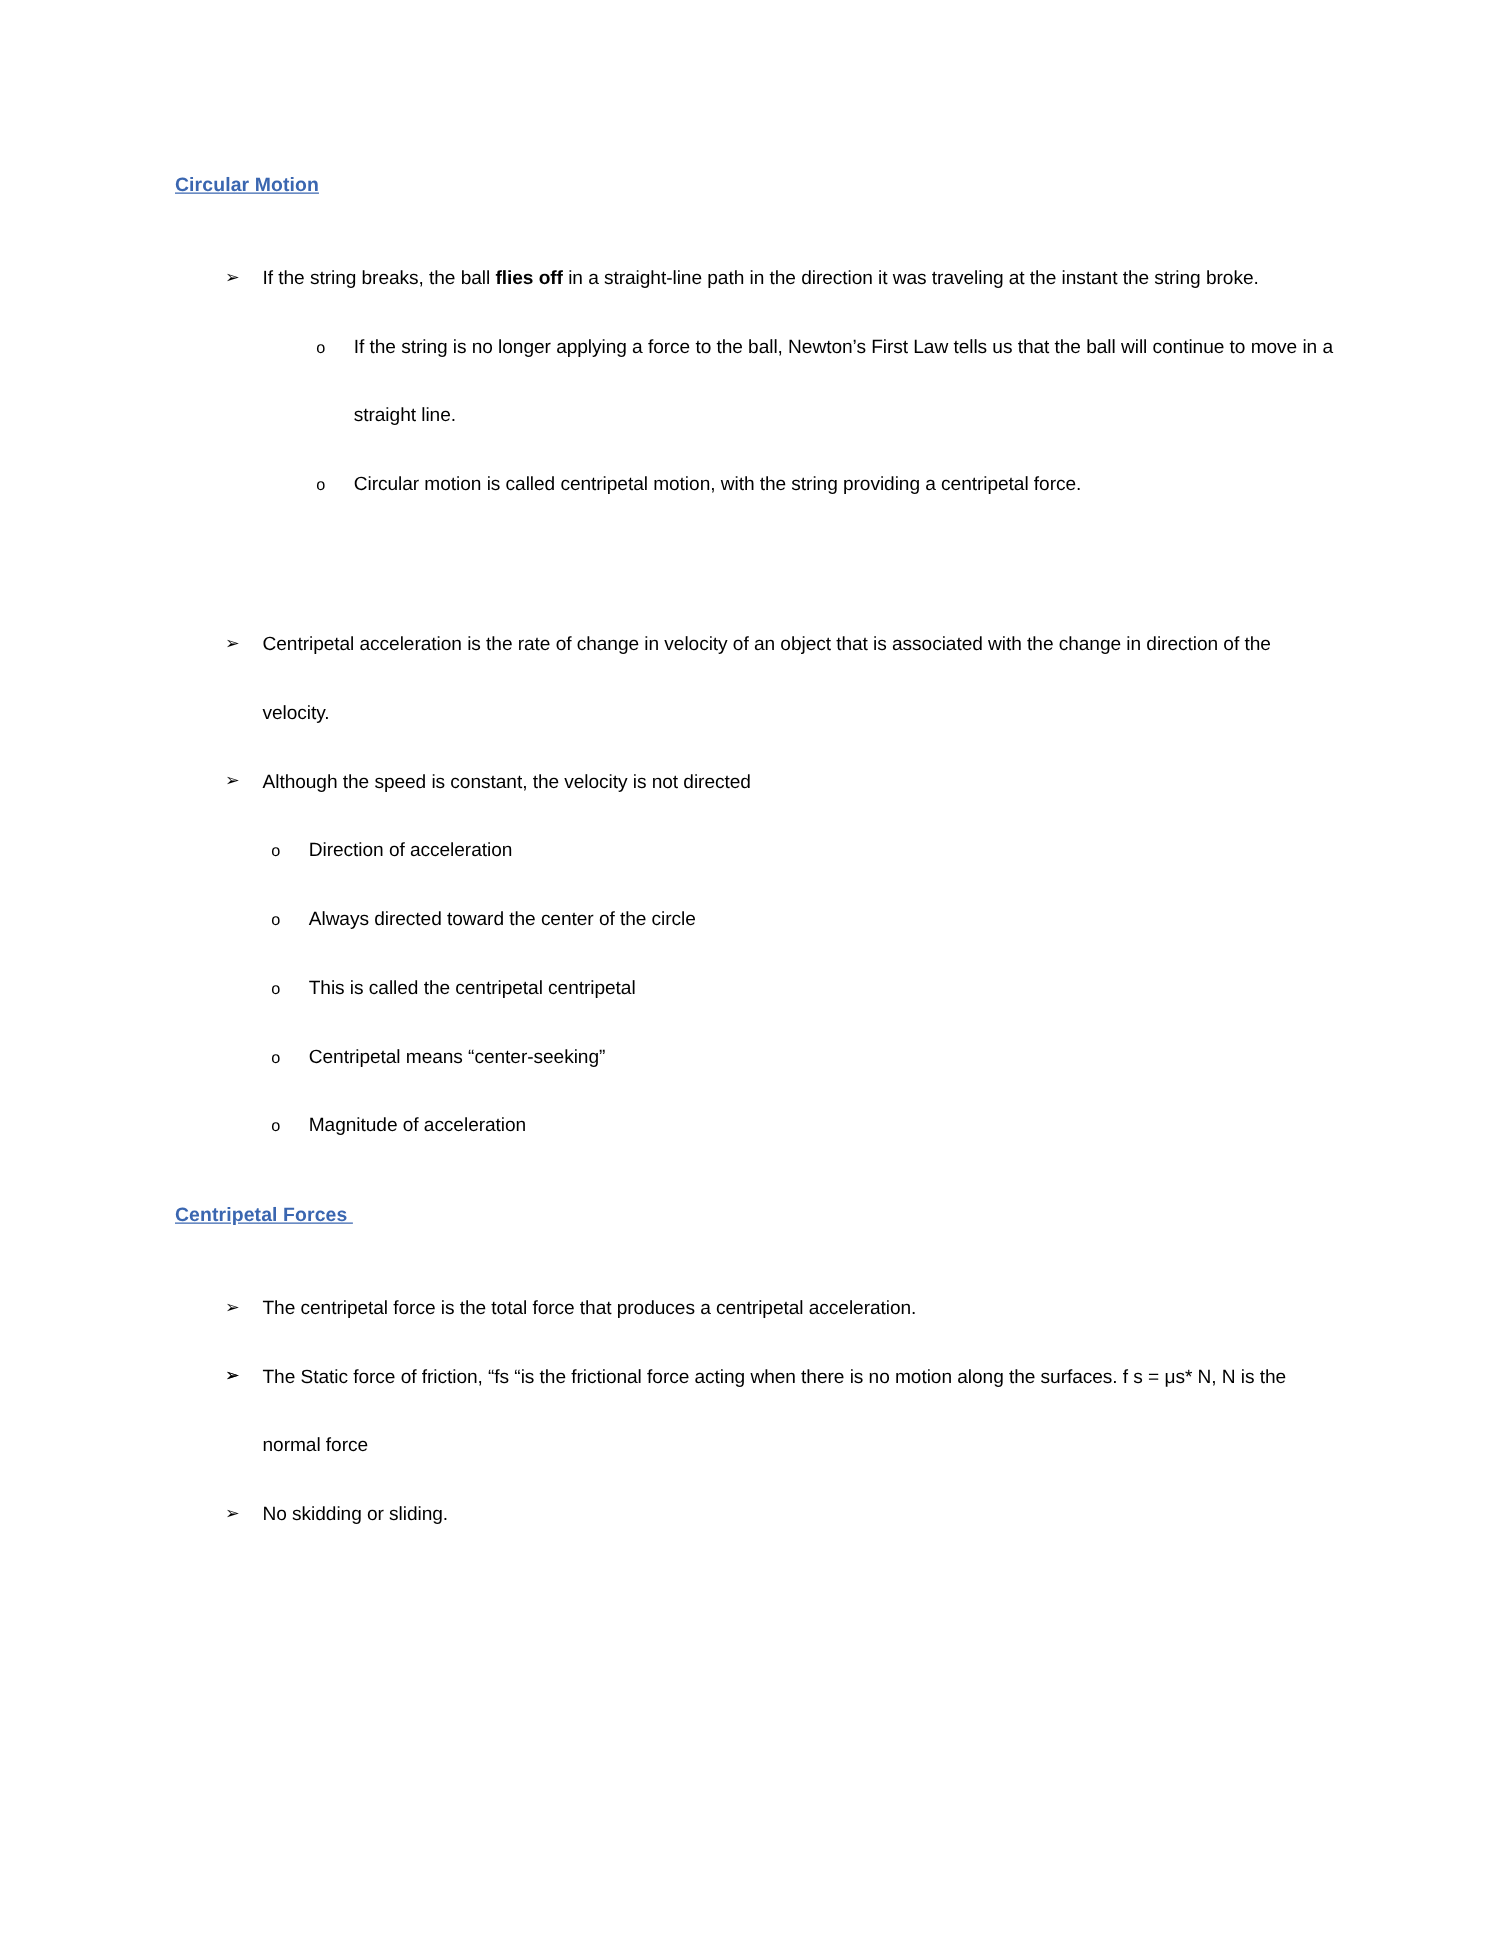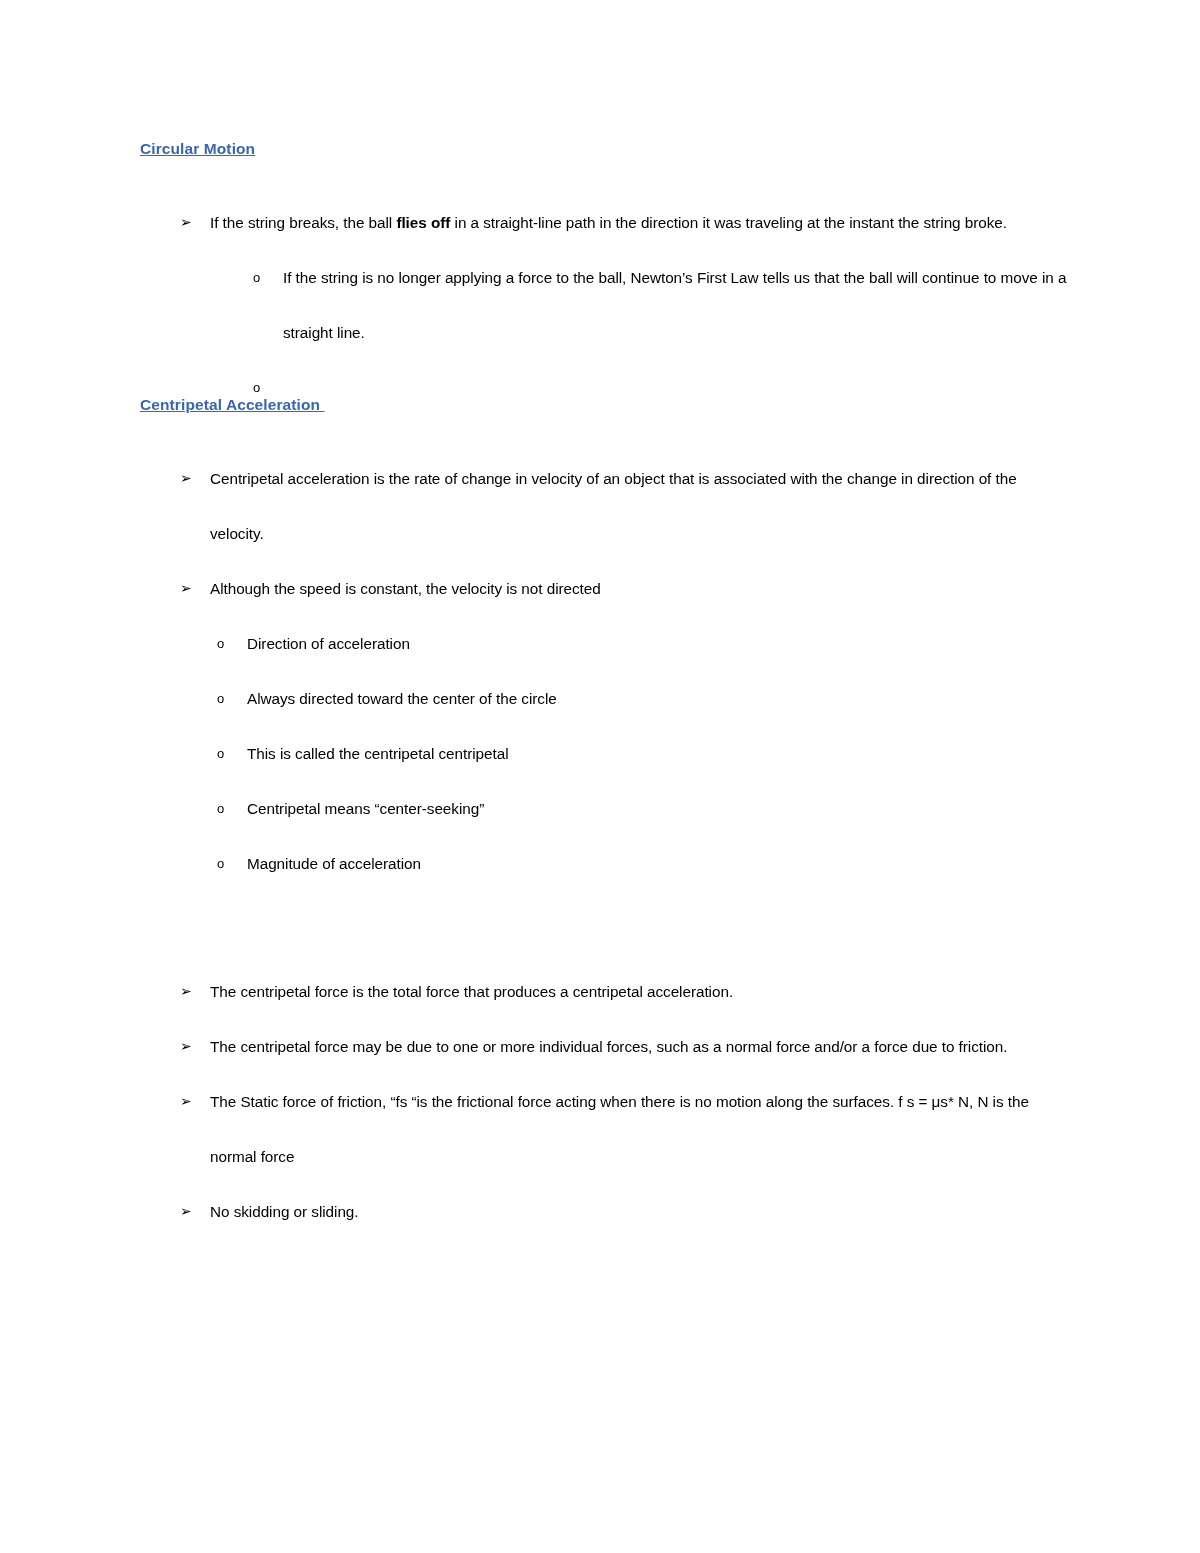--- a/index.html
+++ b/index.html
@@ -108,27 +108,25 @@
       <span class="txt">If the string breaks, the ball </span><b class="inline-bold">flies off</b><span class="txt"> in a straight-line path in the direction it was traveling at the instant the string broke.</span>
     </div>
 
     <div class="bullet-l2">
       <span class="marker">o</span>
       <span class="txt">If the string is no longer applying a force to the ball, Newton’s First Law tells us that the ball will continue to move in a straight line.</span>
     </div>
 
     <div class="bullet-l2">
       <span class="marker">o</span>
+      <span class="txt">Circular motion is called centripetal motion, with the string providing a centripetal force.</span>
     </div>
 
     <div class="spacer-before-heading"></div>
 
-    <div class="heading-row">
-      <span class="section-heading">Centripetal Acceleration </span>
-    </div>
     <div class="spacer-after-heading"></div>
 
     <div class="bullet-l1">
       <span class="marker">➢</span>
       <span class="txt">Centripetal acceleration is the rate of change in velocity of an object that is associated with the change in direction of the velocity.</span>
     </div>
 
     <div class="bullet-l1">
       <span class="marker">➢</span>
       <span class="txt">Although the speed is constant, the velocity is not directed</span>
@@ -154,30 +152,32 @@
       <span class="txt">Centripetal means “center-seeking”</span>
     </div>
 
     <div class="bullet-l2-shallow">
       <span class="marker">o</span>
       <span class="txt">Magnitude of acceleration</span>
     </div>
 
     <div class="spacer-before-heading"></div>
 
+    <div class="heading-row">
+      <span class="section-heading">Centripetal Forces </span>
+    </div>
     <div class="spacer-after-heading"></div>
 
     <div class="bullet-l1">
       <span class="marker">➢</span>
       <span class="txt">The centripetal force is the total force that produces a centripetal acceleration.</span>
     </div>
 
     <div class="bullet-l1">
       <span class="marker">➢</span>
-      <span class="txt">The centripetal force may be due to one or more individual forces, such as a normal force and/or a force due to friction.</span>
     </div>
 
     <div class="bullet-l1">
       <span class="marker">➢</span>
       <span class="txt">The Static force of friction, “fs “is the frictional force acting when there is no motion along the surfaces. f s = μs* N, N is the normal force</span>
     </div>
 
     <div class="bullet-l1">
       <span class="marker">➢</span>
       <span class="txt">No skidding or sliding.</span>

